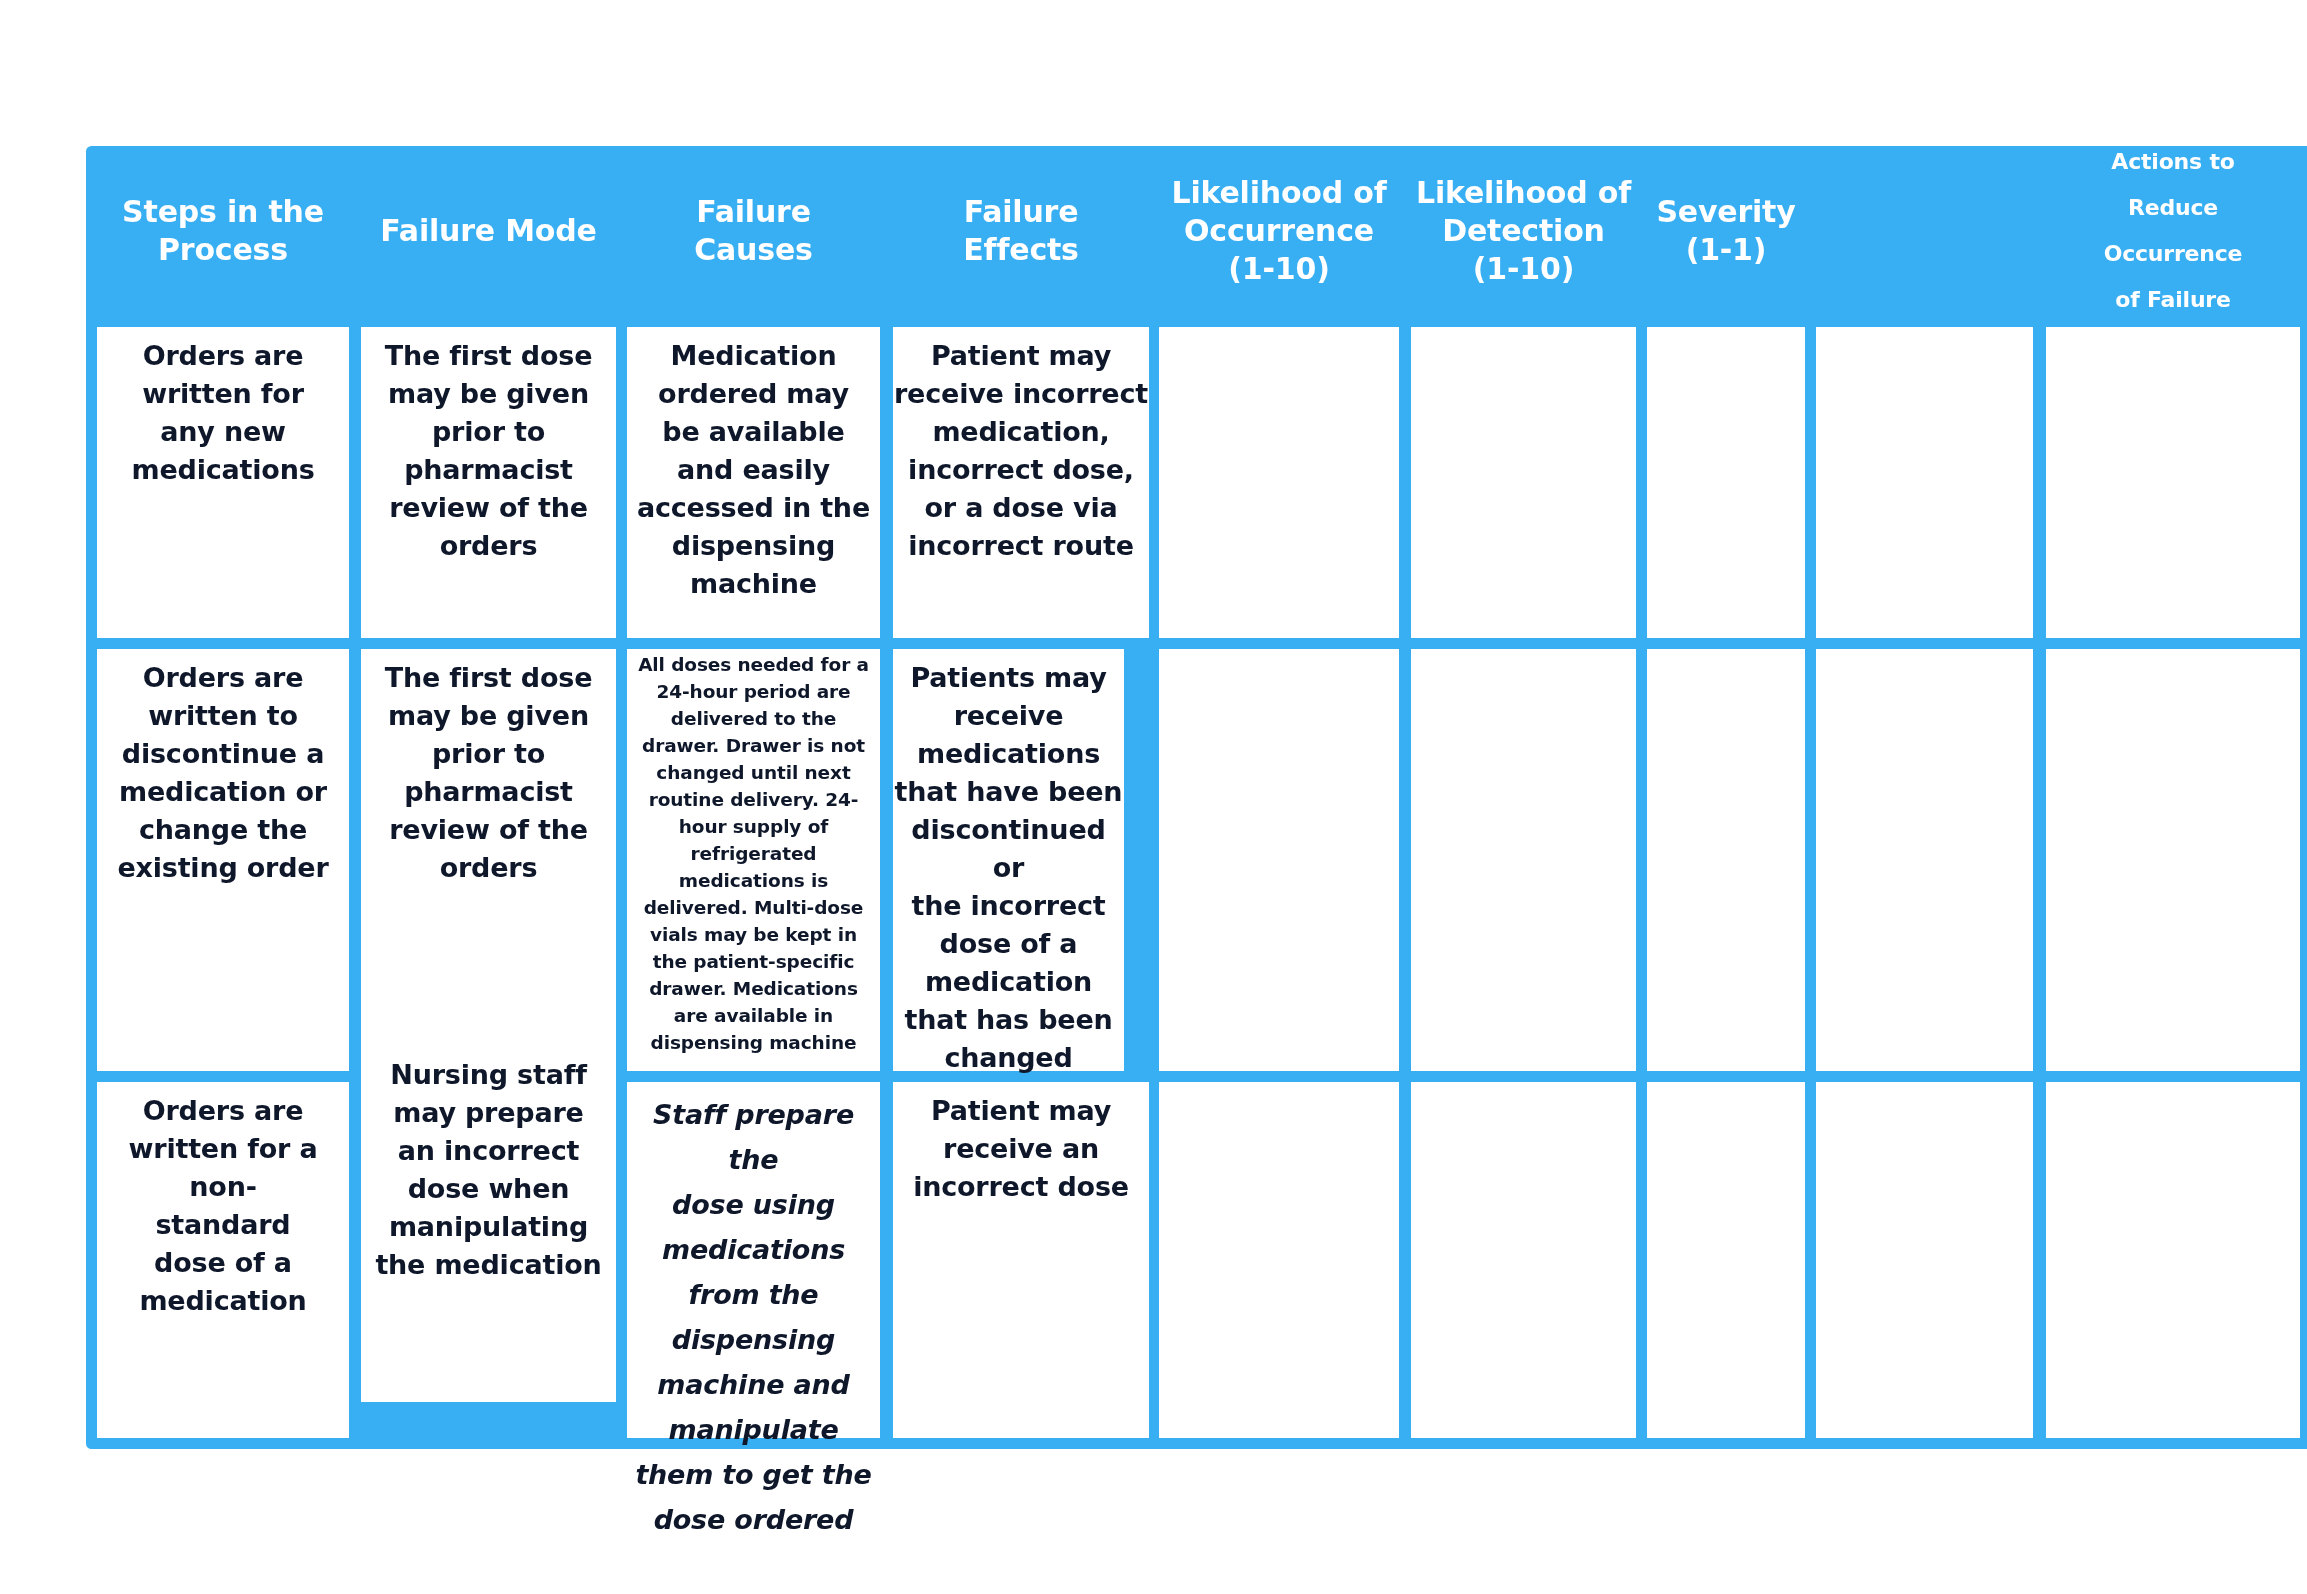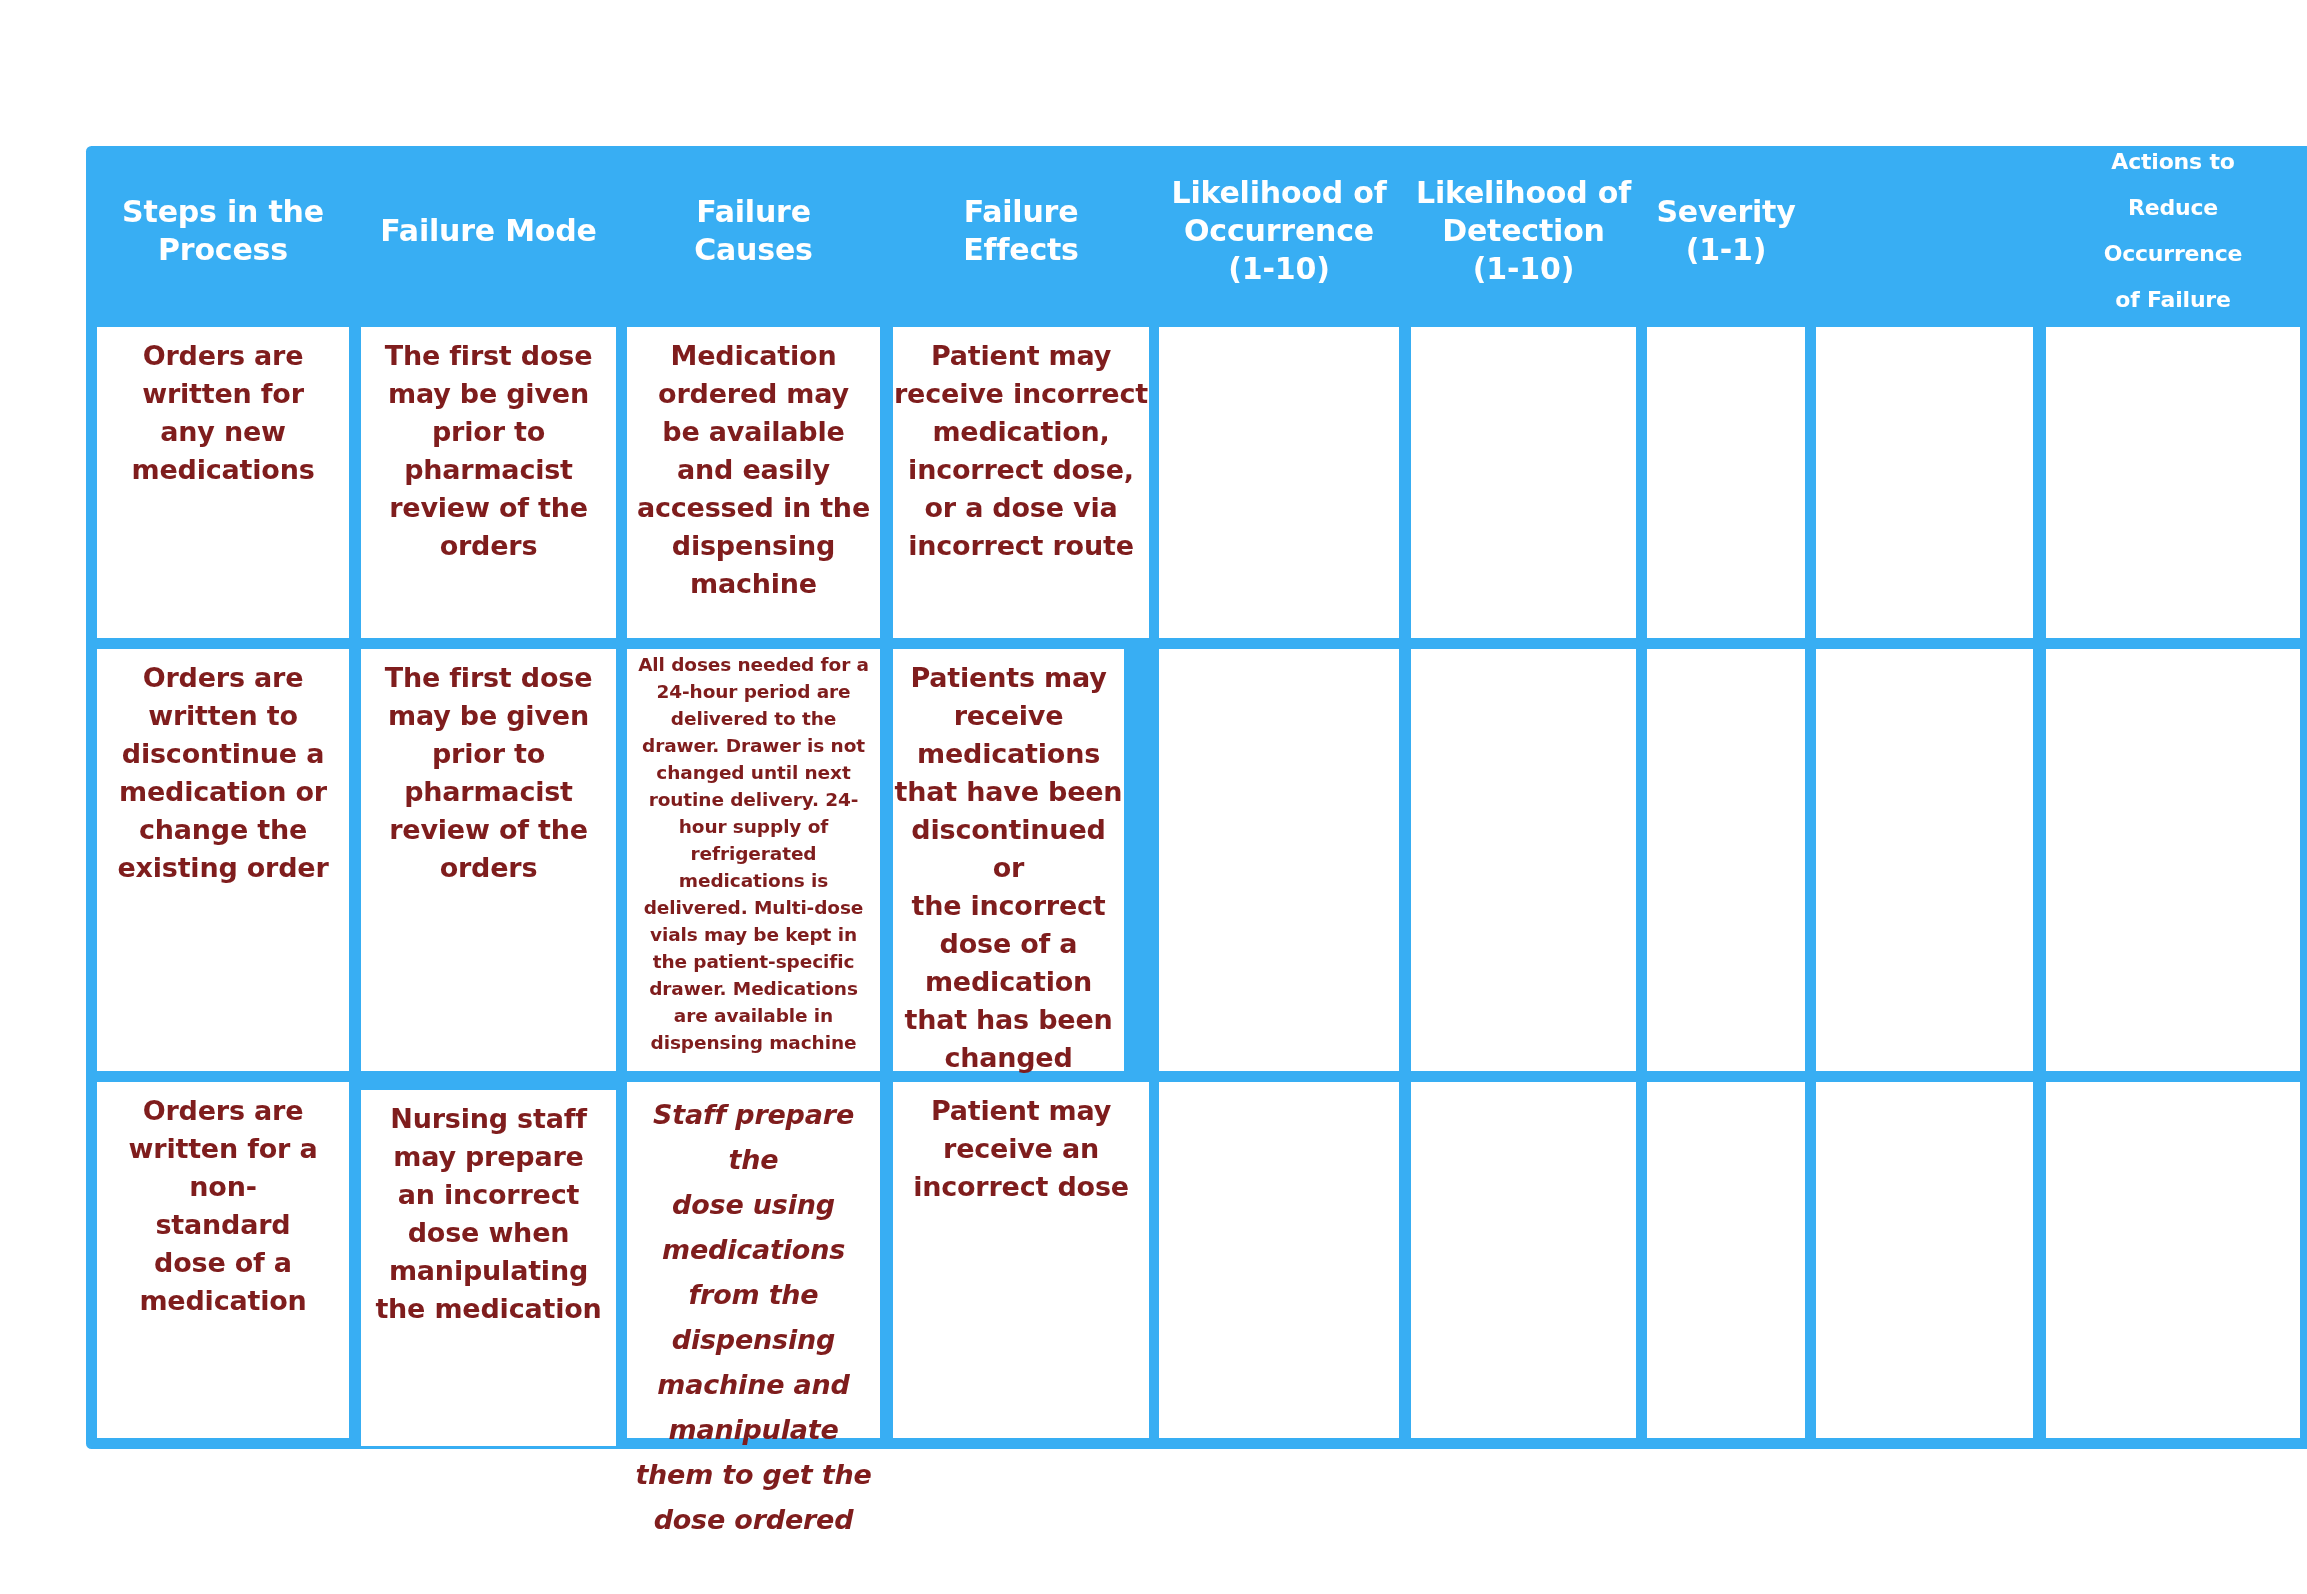--- a/index.html
+++ b/index.html
@@ -41,21 +41,21 @@
     .hdr.small {
       font-size: 22px;
       line-height: 46px;
     }
     .cell {
       position: absolute;
       background: #ffffff;
       box-sizing: border-box;
       padding-top: 10px;
       text-align: center;
-      color: #7f1d1d;
+      color: #0f172a;
       font-weight: bold;
       font-size: 27px;
       line-height: 38px;
       white-space: pre-line;
       letter-spacing: -0.2px;
     }
     .cell.tiny {
       font-size: 18.5px;
       line-height: 27px;
       padding-top: 2px;
@@ -158,21 +158,21 @@
   <div class="cell" style="left:1561px;top:503px;width:158px;height:422px;"></div>
   <div class="cell" style="left:1730px;top:503px;width:217px;height:422px;"></div>
   <div class="cell" style="left:1960px;top:503px;width:254px;height:422px;"></div>
 
   <div class="cell" style="left:11px;top:936px;width:252px;height:356px;">Orders are
 written for a
 non-
 standard
 dose of a
 medication</div>
-  <div class="cell" style="left:275px;top:944px;width:255px;height:356px;">Nursing staff
+  <div class="cell" style="left:275px;top:900px;width:255px;height:356px;">Nursing staff
 may prepare
 an incorrect
 dose when
 manipulating
 the medication</div>
   <div class="cell" style="left:541px;top:936px;width:253px;height:356px;line-height:45px;font-style:italic;">Staff prepare the
 dose using
 medications
 from the
 dispensing

